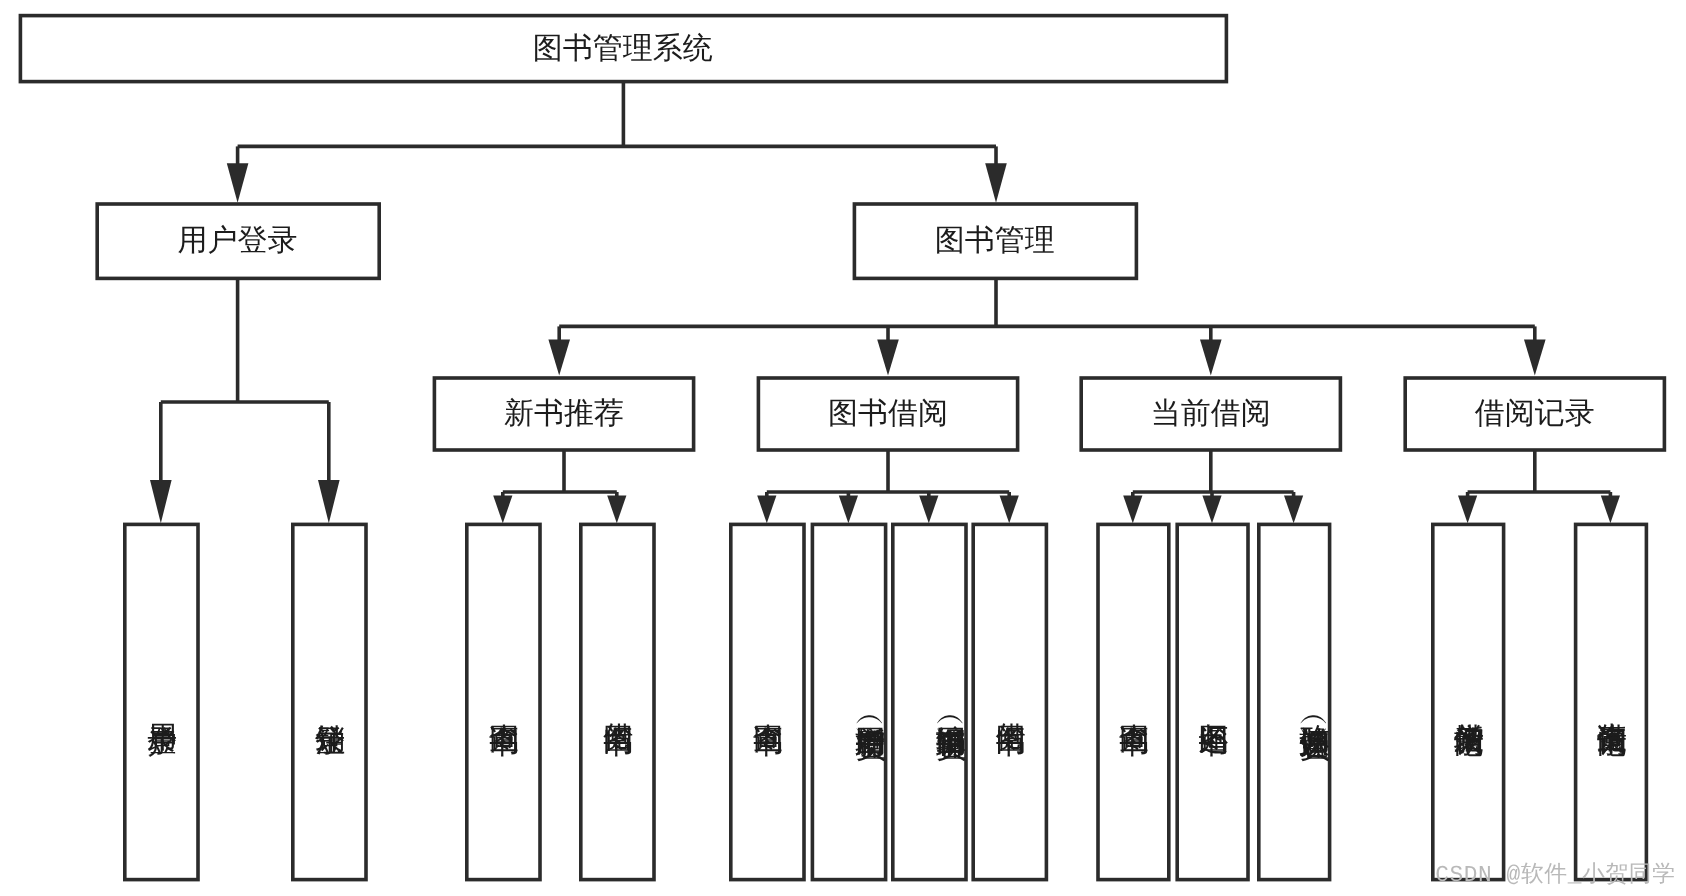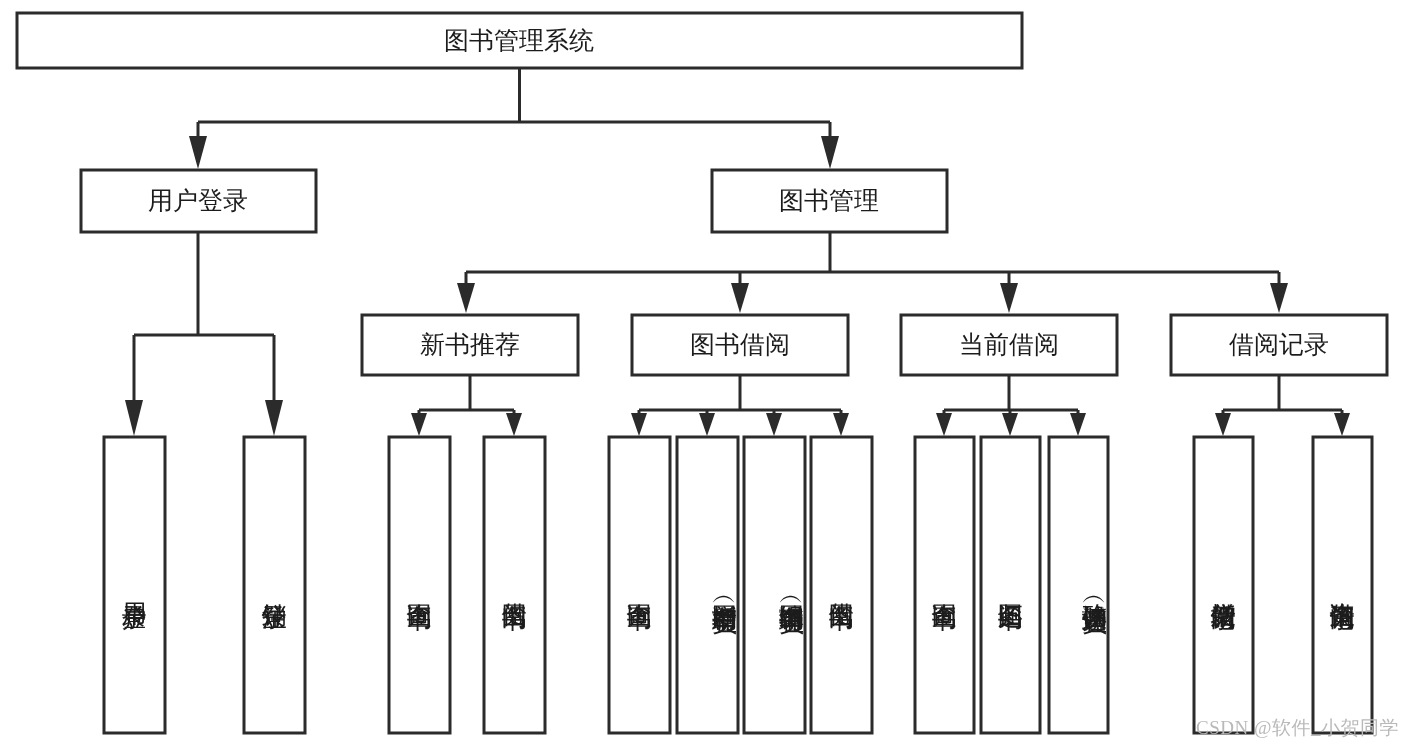--- a/index.html
+++ b/index.html
@@ -60,21 +60,21 @@
     color: #1c1c1c;
     letter-spacing: 1px;
     display: flex;
     align-items: center;
     justify-content: center;
     white-space: nowrap;
     pointer-events: none;
   }
   .watermark {
     position: absolute;
-    font-family: Liberation Serif, serif;
+    font-family: Liberation Mono, monospace;
     font-size: 19px;
     color: #b9b9b9;
     white-space: nowrap;
     letter-spacing: 0.5px;
   }
 </style>
 </head>
 <body>
 
 <div id="diagram-root">

